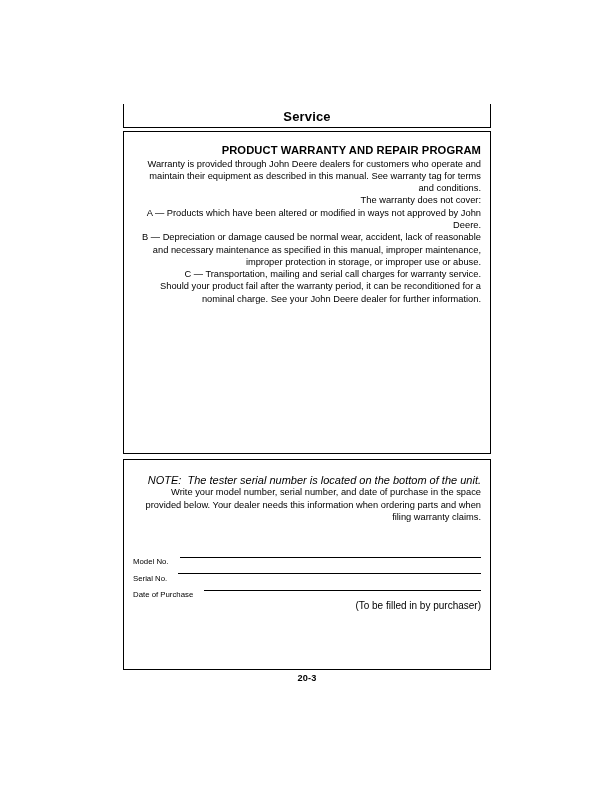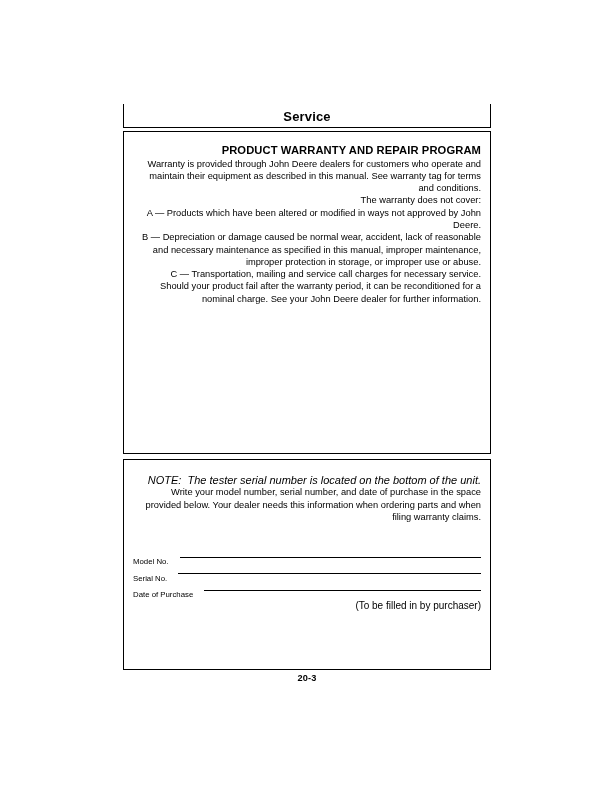--- a/index.html
+++ b/index.html
@@ -165,21 +165,21 @@
       <h1 class="section-heading">PRODUCT WARRANTY AND REPAIR PROGRAM</h1>
 
       <p class="body-text gap-lg">Warranty is provided through John Deere dealers for customers who operate and maintain their equipment as described in this manual.  See warranty tag for terms and conditions.</p>
 
       <p class="body-text gap-md">The warranty does not cover:</p>
 
       <p class="body-text gap-md">A — Products which have been altered or modified in ways not approved by John Deere.</p>
 
       <p class="body-text gap-md">B — Depreciation or damage caused be normal wear, accident, lack of reasonable and necessary maintenance as specified in this manual, improper maintenance, improper protection in storage, or improper use or abuse.</p>
 
-      <p class="body-text gap-md">C — Transportation, mailing and service call charges for necessary service.</p>
+      <p class="body-text gap-md">C — Transportation, mailing and serial call charges for warranty service.</p>
 
       <p class="body-text gap-md">Should your product fail after the warranty period, it can be reconditioned for a nominal charge.  See your John Deere dealer for further information.</p>
     </div>
   </div>
 
   <div class="panel panel-serial">
     <div class="panel-inner">
 
       <p class="note">
         <span class="note-label">NOTE:</span><span>&nbsp; </span><span>The tester serial number is located on the bottom of the unit.</span>

